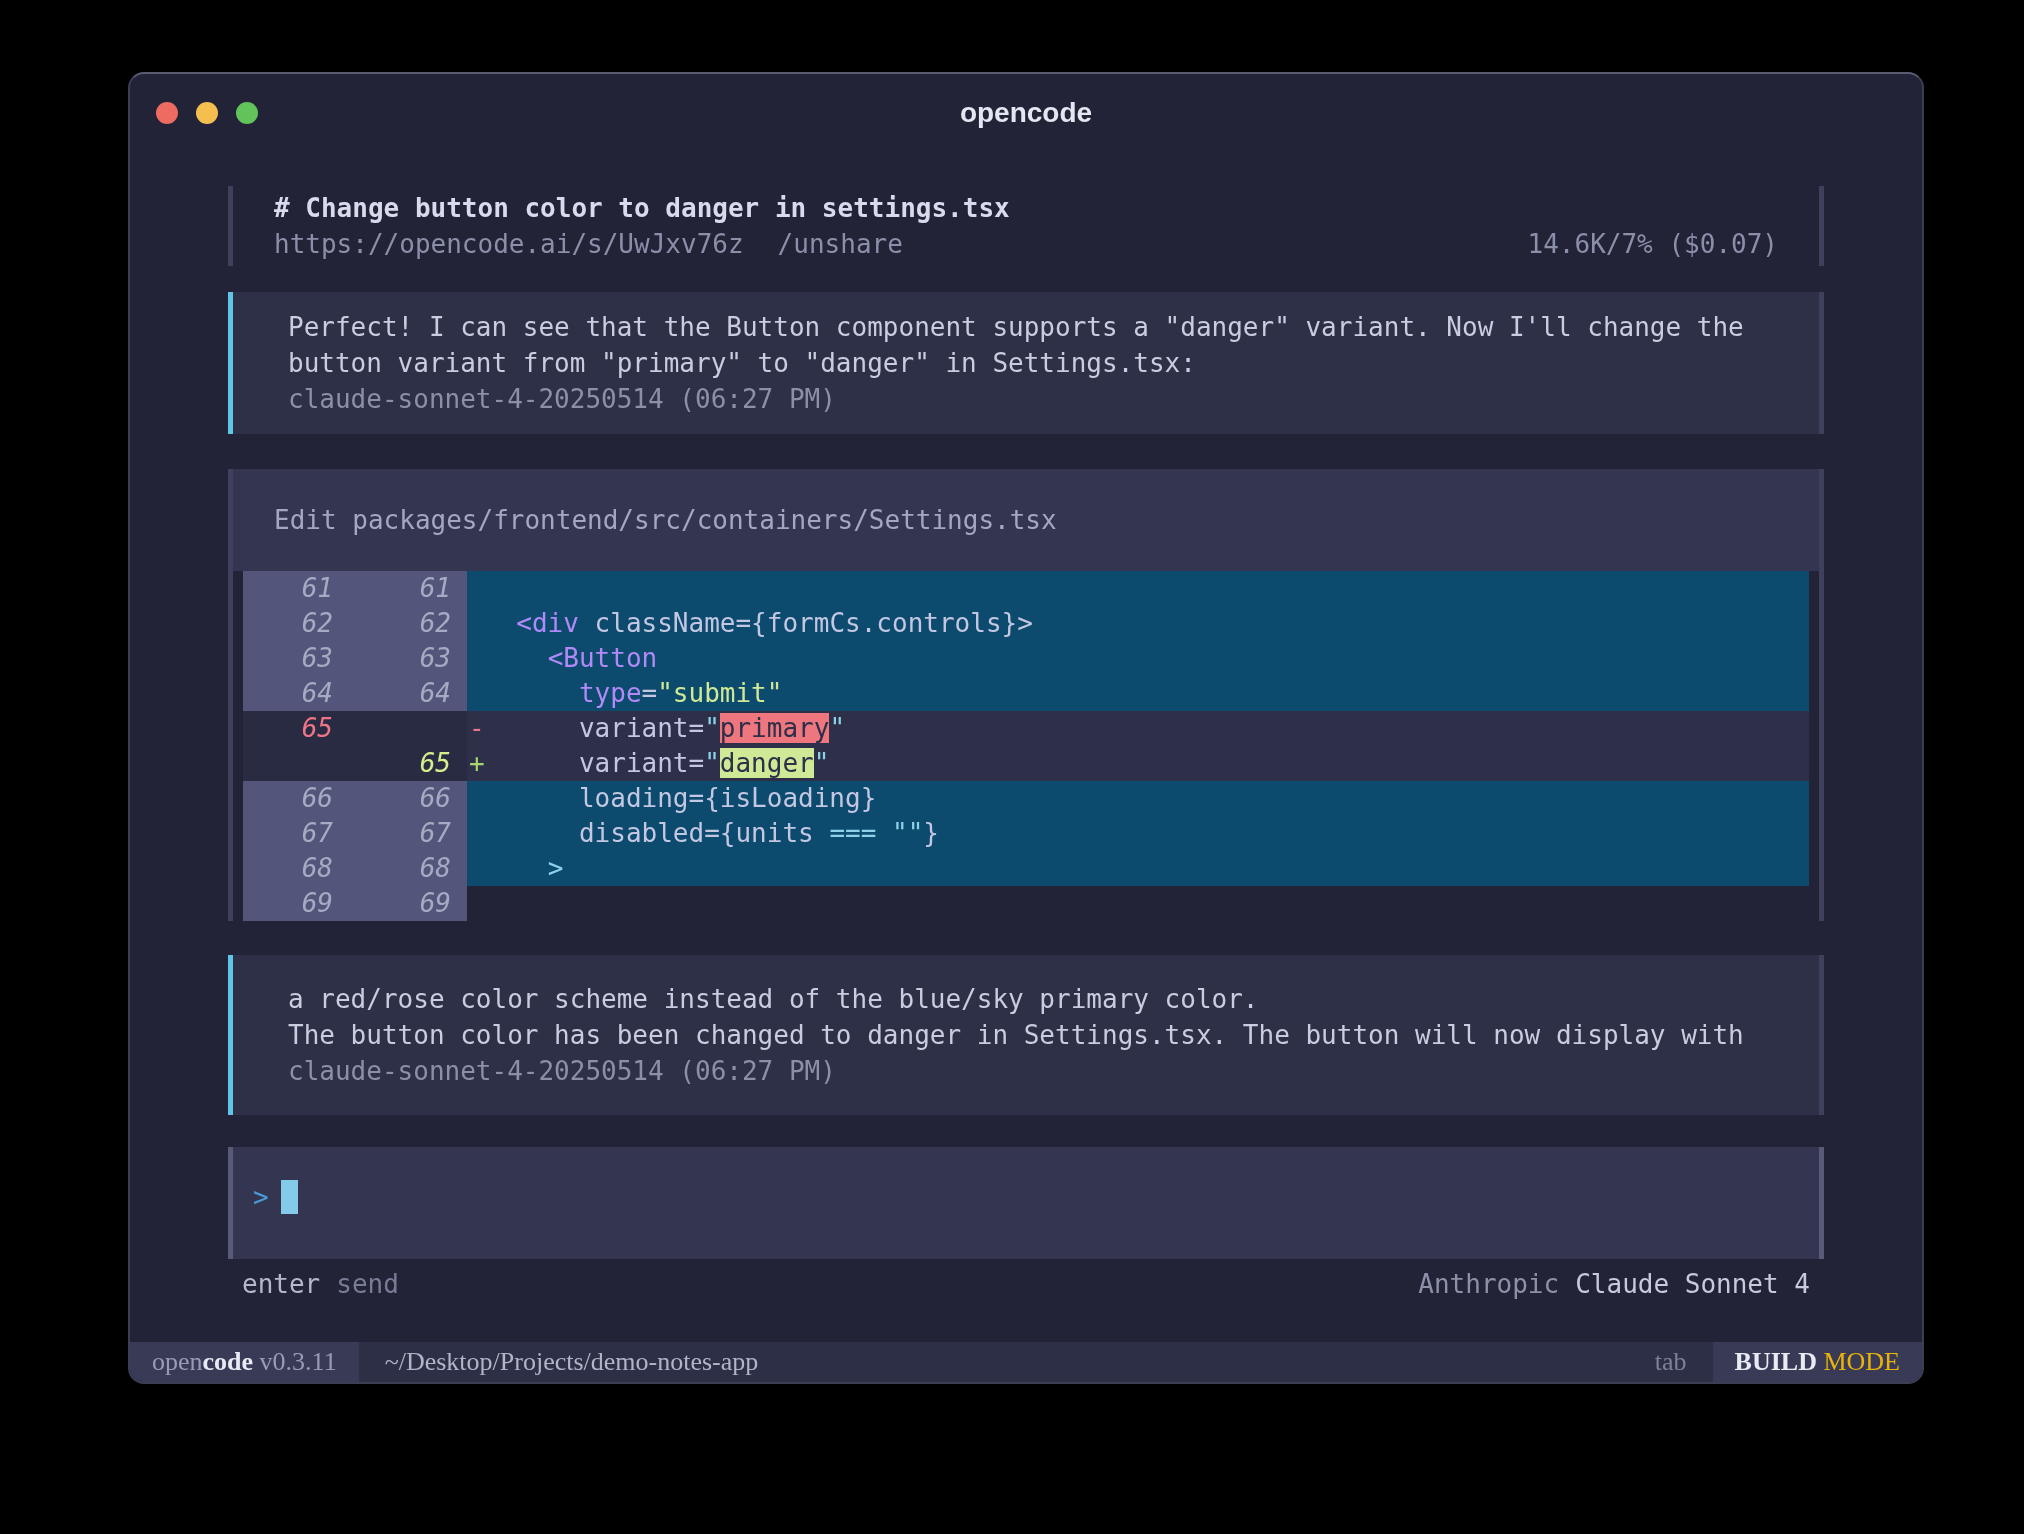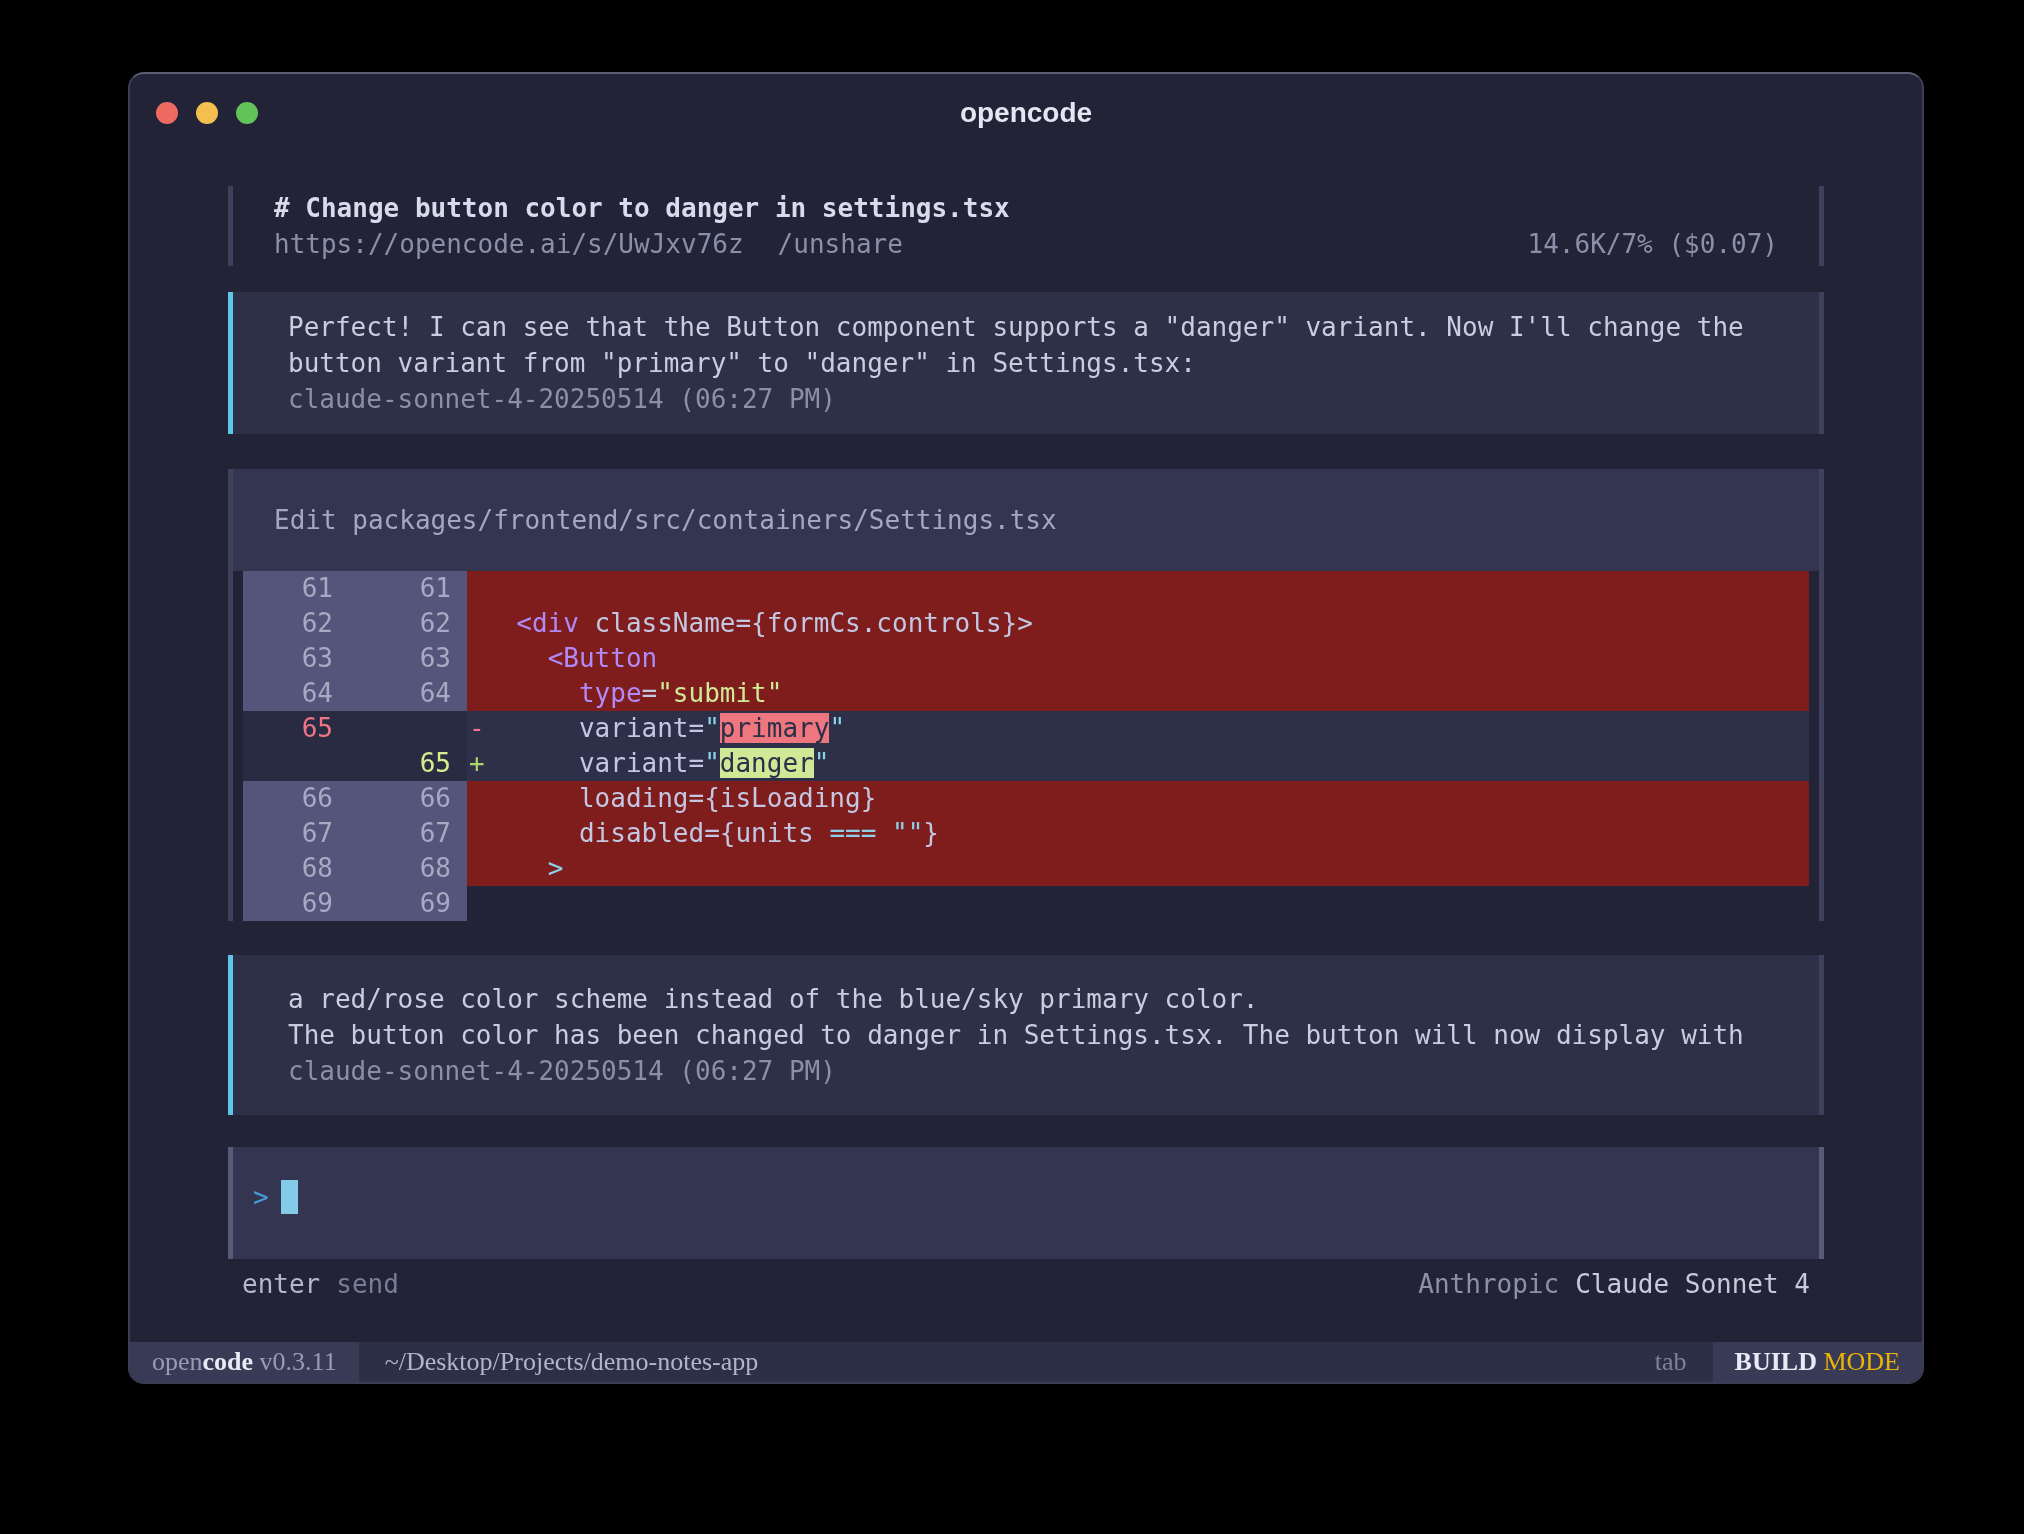--- a/index.html
+++ b/index.html
@@ -34,25 +34,25 @@
          padding:17px 55px; line-height:36px; color:#c9cde0; }
   .msg.first { margin-top:26px; }
   .msg.second { margin-top:34px; padding-top:26px; padding-bottom:26px; }
   .msg-meta { color:#8b8fa9; }
 
   
   .edit { margin-top:35px; border-left:5px solid #3e405c; border-right:5px solid #3e405c; }
   .edit-header { background:#343651; padding:33px 41px; line-height:36px; color:#a3a7bf; }
   .diff { margin:0 10px; }
   .drow { display:flex; height:35px; line-height:35px; }
-  .gut { flex:none; display:flex; background:#53557a; }
+  .gut { flex:none; display:flex; background:#53557a;font-style:italic; }
   .gno { display:inline-block; text-align:right; padding-right:16px; color:#a6aac2; }
   .gno.old { width:106px; }
   .gno.new { width:118px; }
-  .code { flex:1; background:#7f1d1d; white-space:pre; color:#c3c7e2; position:relative; padding-left:18px; }
+  .code { flex:1; background:#0c4a6e; white-space:pre; color:#c3c7e2; position:relative; padding-left:18px; }
   .mk { position:absolute; left:2px; top:0; width:16px; }
   .drow.removed .gut, .drow.added .gut { background:#292b42; }
   .drow.removed .code, .drow.added .code { background:#2e3049; }
   .drow.removed .gno.old, .drow.removed .mk { color:#ee7585; }
   .drow.added .gno.new { color:#d3ef8d; }
   .drow.added .mk { color:#a9d56e; }
   .tk-purple { color:#b18af8; }
   .tk-green { color:#cfe996; }
   .tk-cyan { color:#8ed2ea; }
   .tk-hlr { background:#ee767e; color:#2d2f49; }

